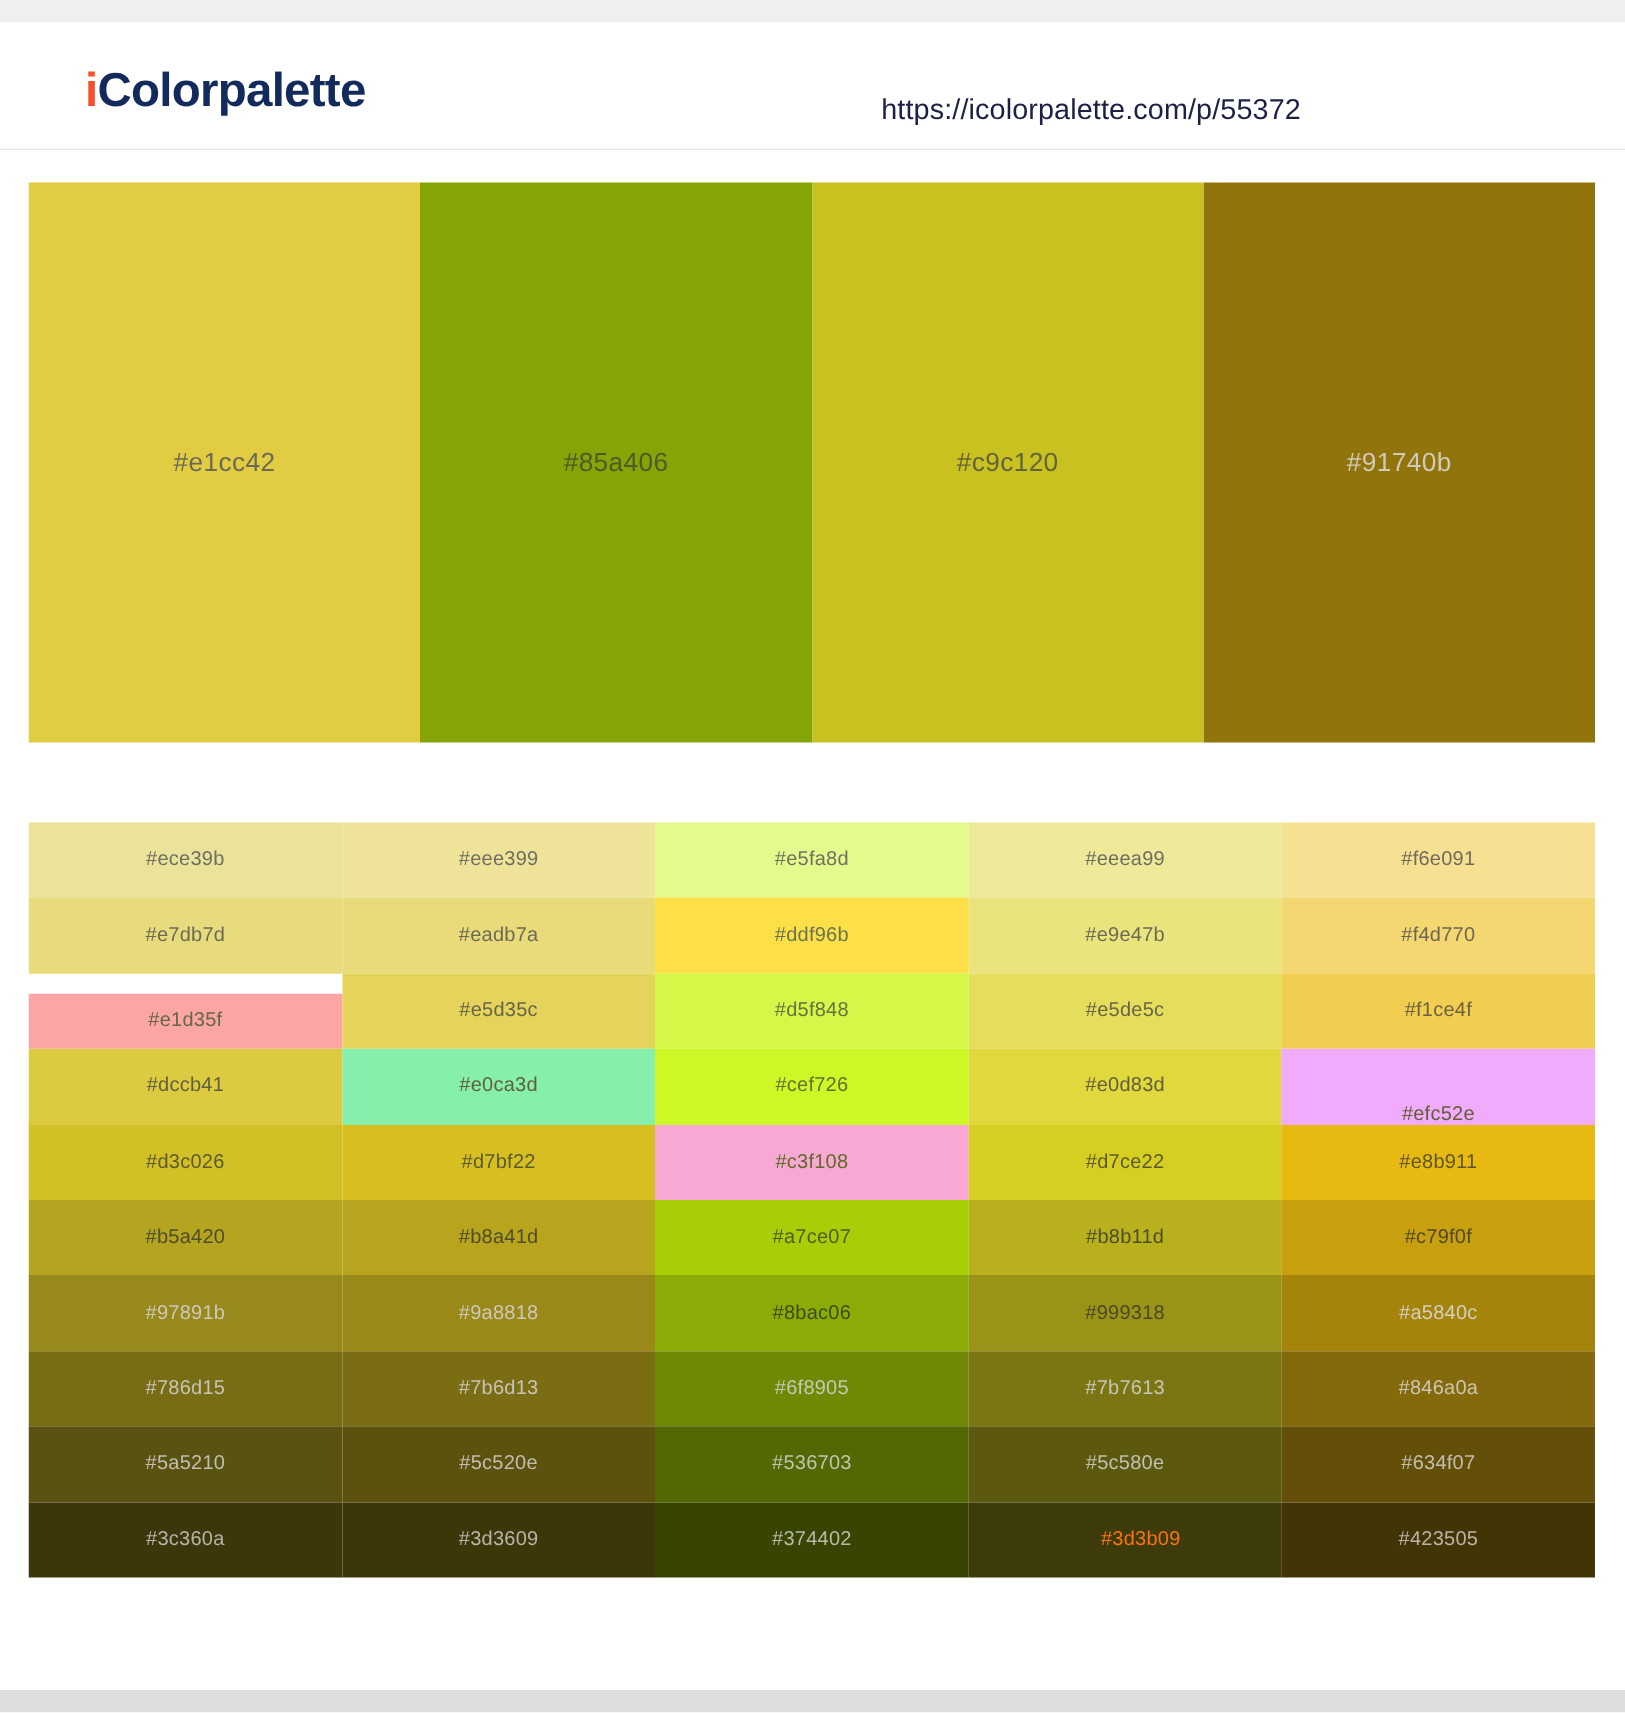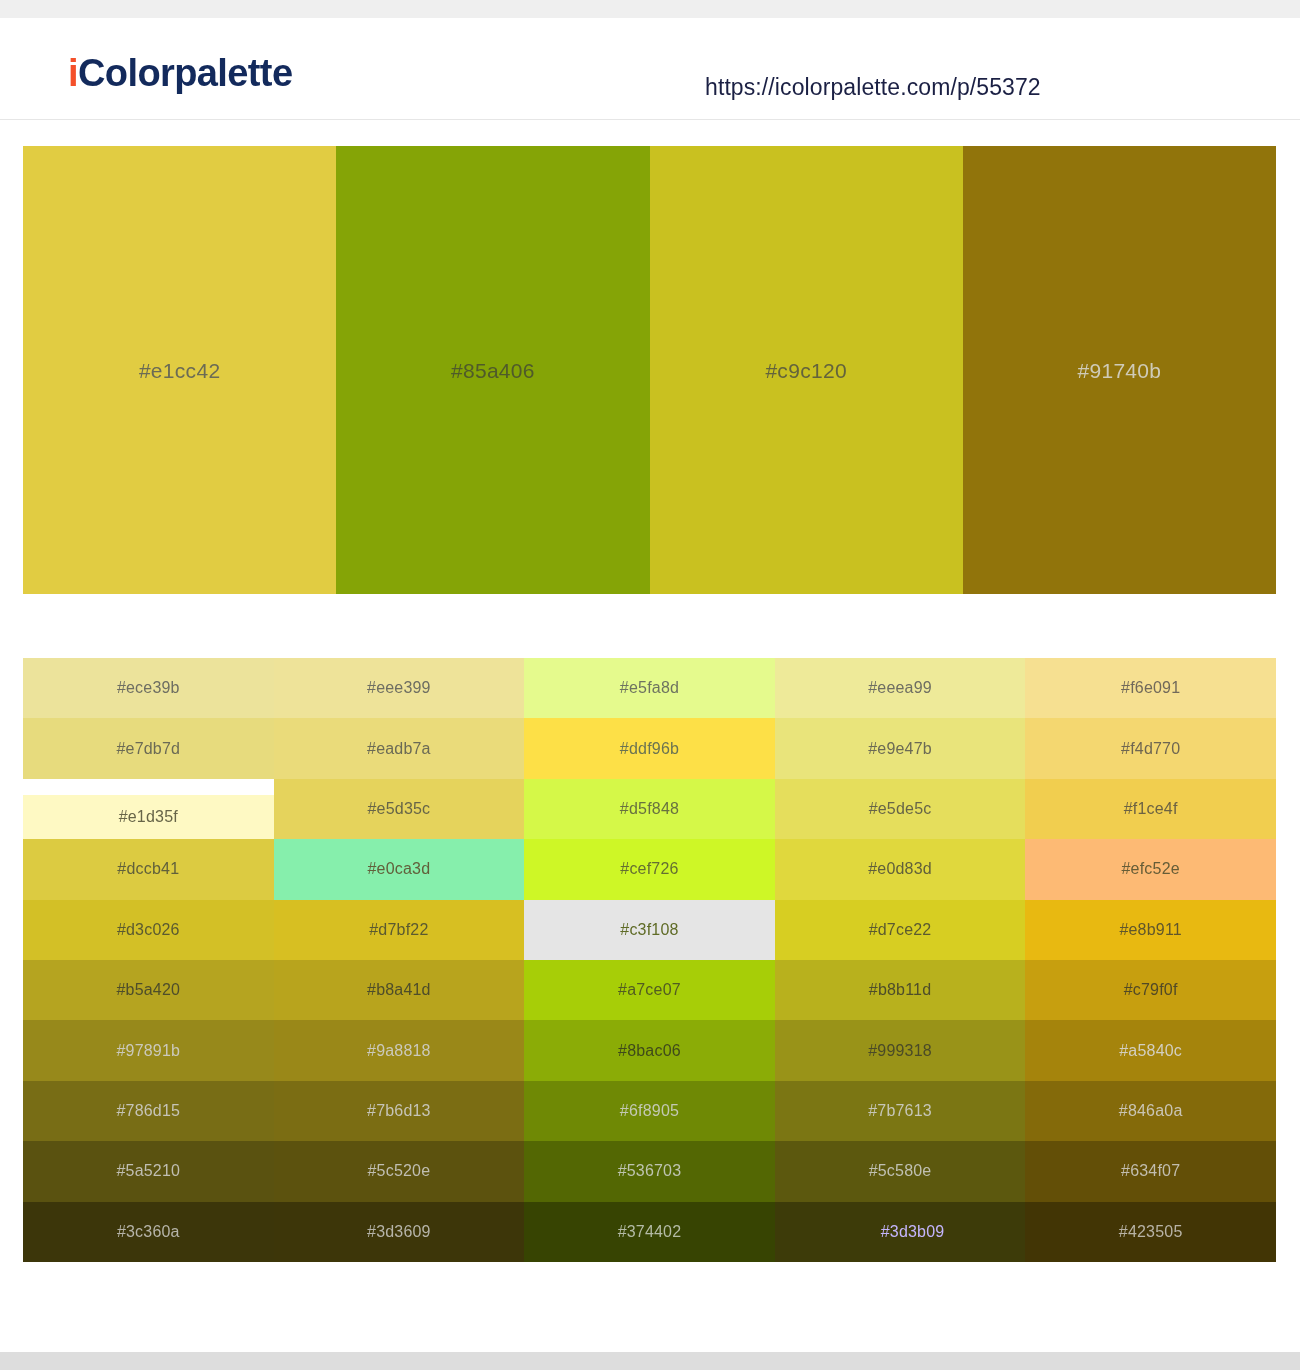--- a/index.html
+++ b/index.html
@@ -184,21 +184,21 @@
           <span class="shade-label" style="color: rgb(107, 115, 82);">#ddf96b</span>
         </div>
         <div class="shade-cell" style="background: rgb(233, 228, 123);">
           <span class="shade-label" style="color: rgb(107, 106, 85);">#e9e47b</span>
         </div>
         <div class="shade-cell" style="background: rgb(244, 215, 112);">
           <span class="shade-label" style="color: rgb(111, 102, 81);">#f4d770</span>
         </div>
       </div>
       <div class="shade-row">
-        <div class="shade-cell" style="background: #fef9c3; margin-top: 16px;">
+        <div class="shade-cell" style="background: #fca5a5; margin-top: 16px;">
           <span class="shade-label" style="color: rgb(103, 101, 72);">#e1d35f</span>
         </div>
         <div class="shade-cell" style="background: rgb(229, 211, 92);">
           <span class="shade-label" style="color: rgb(103, 101, 72);">#e5d35c</span>
         </div>
         <div class="shade-cell" style="background: rgb(213, 248, 72);">
           <span class="shade-label" style="color: rgb(104, 114, 64);">#d5f848</span>
         </div>
         <div class="shade-cell" style="background: rgb(229, 222, 92);">
           <span class="shade-label" style="color: rgb(103, 101, 72);">#e5de5c</span>
@@ -213,32 +213,32 @@
         </div>
         <div class="shade-cell" style="background: #86efac;">
           <span class="shade-label" style="color: rgb(97, 96, 59);">#e0ca3d</span>
         </div>
         <div class="shade-cell" style="background: rgb(206, 247, 38);">
           <span class="shade-label" style="color: rgb(101, 111, 50);">#cef726</span>
         </div>
         <div class="shade-cell" style="background: rgb(224, 216, 61);">
           <span class="shade-label" style="color: rgb(97, 96, 59);">#e0d83d</span>
         </div>
-        <div class="shade-cell" style="background: #fdba74;">
+        <div class="shade-cell" style="background: #f0abfc; align-items: flex-end;">
           <span class="shade-label" style="color: rgb(102, 93, 55);">#efc52e</span>
         </div>
       </div>
       <div class="shade-row">
         <div class="shade-cell" style="background: rgb(211, 192, 38);">
           <span class="shade-label" style="color: rgb(91, 90, 48);">#d3c026</span>
         </div>
         <div class="shade-cell" style="background: rgb(215, 191, 34);">
           <span class="shade-label" style="color: rgb(91, 90, 48);">#d7bf22</span>
         </div>
-        <div class="shade-cell" style="background: #e5e5e5;">
+        <div class="shade-cell" style="background: #f9a8d4;">
           <span class="shade-label" style="color: rgb(95, 107, 38);">#c3f108</span>
         </div>
         <div class="shade-cell" style="background: rgb(215, 206, 34);">
           <span class="shade-label" style="color: rgb(91, 90, 48);">#d7ce22</span>
         </div>
         <div class="shade-cell" style="background: rgb(232, 185, 17);">
           <span class="shade-label" style="color: rgb(96, 86, 44);">#e8b911</span>
         </div>
       </div>
       <div class="shade-row">
@@ -313,21 +313,21 @@
         <div class="shade-cell" style="background: rgb(60, 54, 10);">
           <span class="shade-label" style="color: rgb(182, 180, 169);">#3c360a</span>
         </div>
         <div class="shade-cell" style="background: rgb(61, 54, 9);">
           <span class="shade-label" style="color: rgb(182, 180, 169);">#3d3609</span>
         </div>
         <div class="shade-cell" style="background: rgb(55, 68, 2);">
           <span class="shade-label" style="color: rgb(180, 187, 166);">#374402</span>
         </div>
         <div class="shade-cell" style="background: rgb(61, 59, 9);">
-          <span class="shade-label" style="color: #c4b5fd; margin-left: 25px;">#3d3b09</span>
+          <span class="shade-label" style="color: #f97316; margin-left: 25px;">#3d3b09</span>
         </div>
         <div class="shade-cell" style="background: rgb(66, 53, 5);">
           <span class="shade-label" style="color: rgb(184, 179, 166);">#423505</span>
         </div>
       </div>
     </div>
 
   <div class="bottom-band"></div>
 
 </div>

